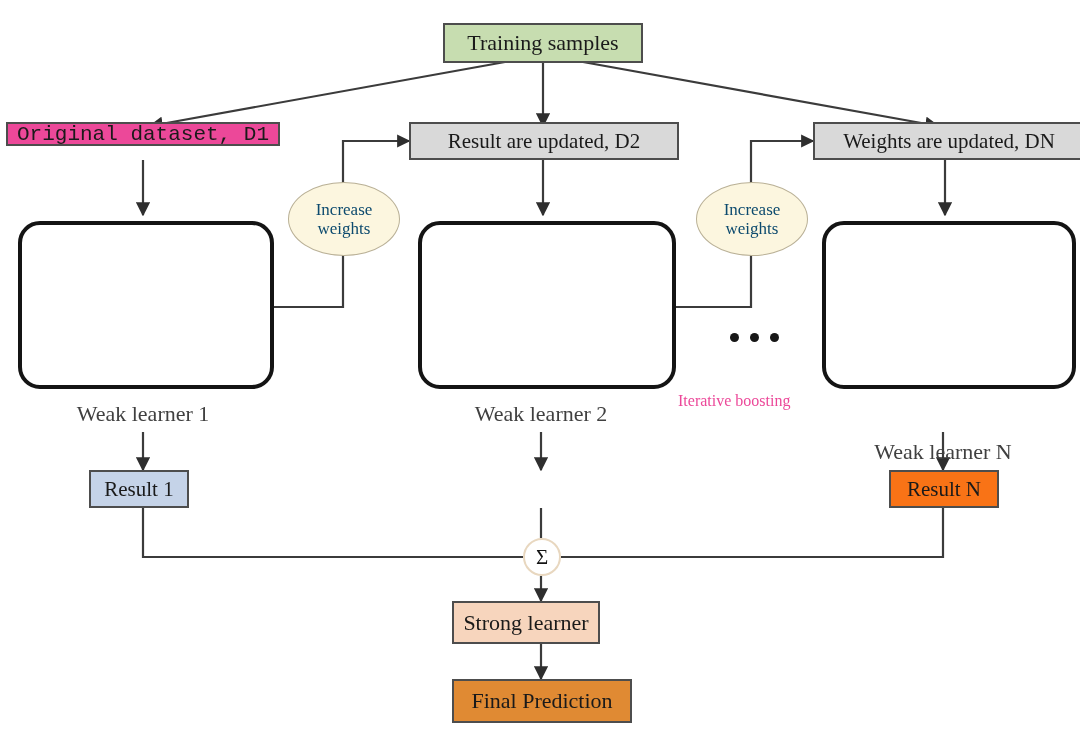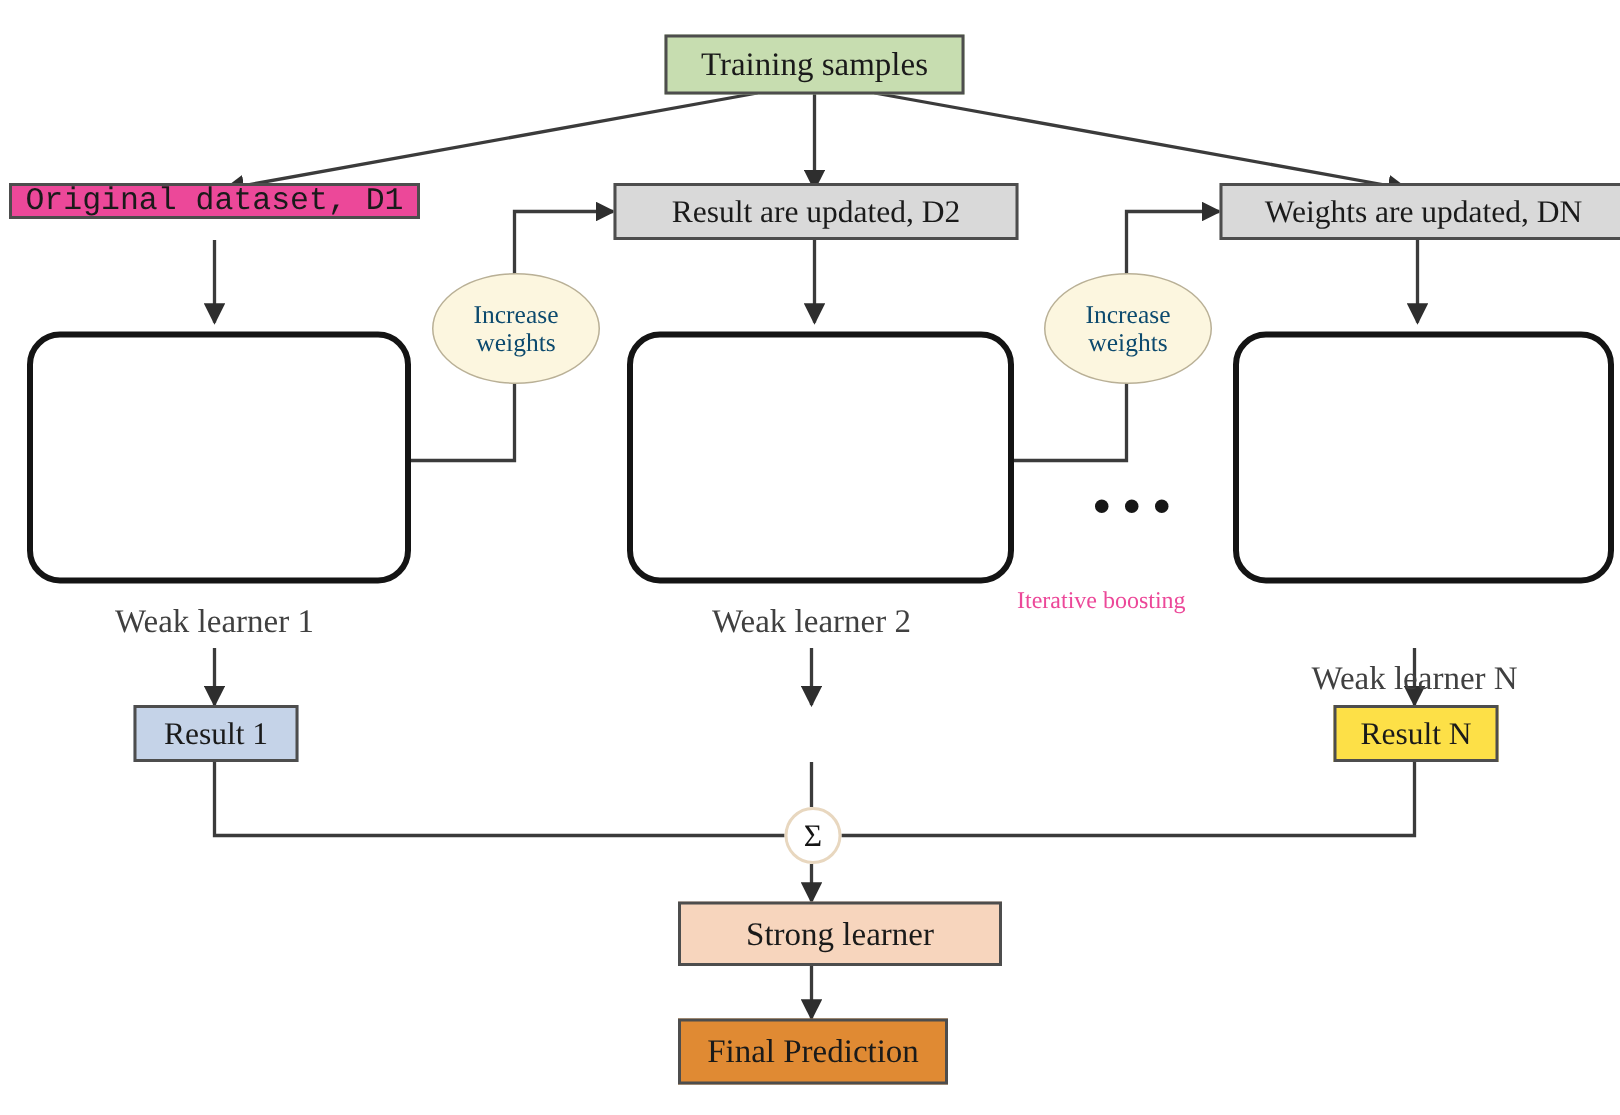--- a/index.html
+++ b/index.html
@@ -247,31 +247,31 @@
       <i></i>
       <i></i>
   </div>
 
   <div class="iter-label" style="left:678px; top:392px; font-size:16px; color:#ec4899;">Iterative boosting</div>
 
   <div class="plain-label" style="left:43px; top:400px; width:200px; height:28px; font-size:22px;">Weak learner 1</div>
   <div class="plain-label" style="left:441px; top:400px; width:200px; height:28px; font-size:22px;">Weak learner 2</div>
   <div class="plain-label" style="left:843px; top:400px; width:200px; height:28px; font-size:22px;margin-top:38px;">Weak learner N</div>
 
-  <div class="node-box" style="left:89px; top:470px; width:110px; height:38px; background:#c5d3e8; font-size:21px;text-align:right;">
+  <div class="node-box" style="left:89px; top:470px; width:100px; height:38px; background:#c5d3e8; font-size:21px;text-align:right;">
     <span>Result 1</span>
   </div>
-  <div class="node-box" style="left:889px; top:470px; width:110px; height:38px; background:#fde047; font-size:21px;">
+  <div class="node-box" style="left:889px; top:470px; width:110px; height:38px; background:#f97316; font-size:21px;">
     <span>Result N</span>
   </div>
 
   <div class="sigma-node" style="left:523px; top:538px; width:38px; height:38px; font-size:21px;">
     <span>Σ</span>
   </div>
 
-  <div class="node-box" style="left:452px; top:601px; width:216px; height:43px; background:#f7d5bd; font-size:22px;">
+  <div class="node-box" style="left:452px; top:601px; width:148px; height:43px; background:#f7d5bd; font-size:22px;">
     <span>Strong learner</span>
   </div>
   <div class="node-box" style="left:452px; top:679px; width:180px; height:44px; background:#e08a33; font-size:22px;">
     <span>Final Prediction</span>
   </div>
 
 </div>
 
 </body></html>

